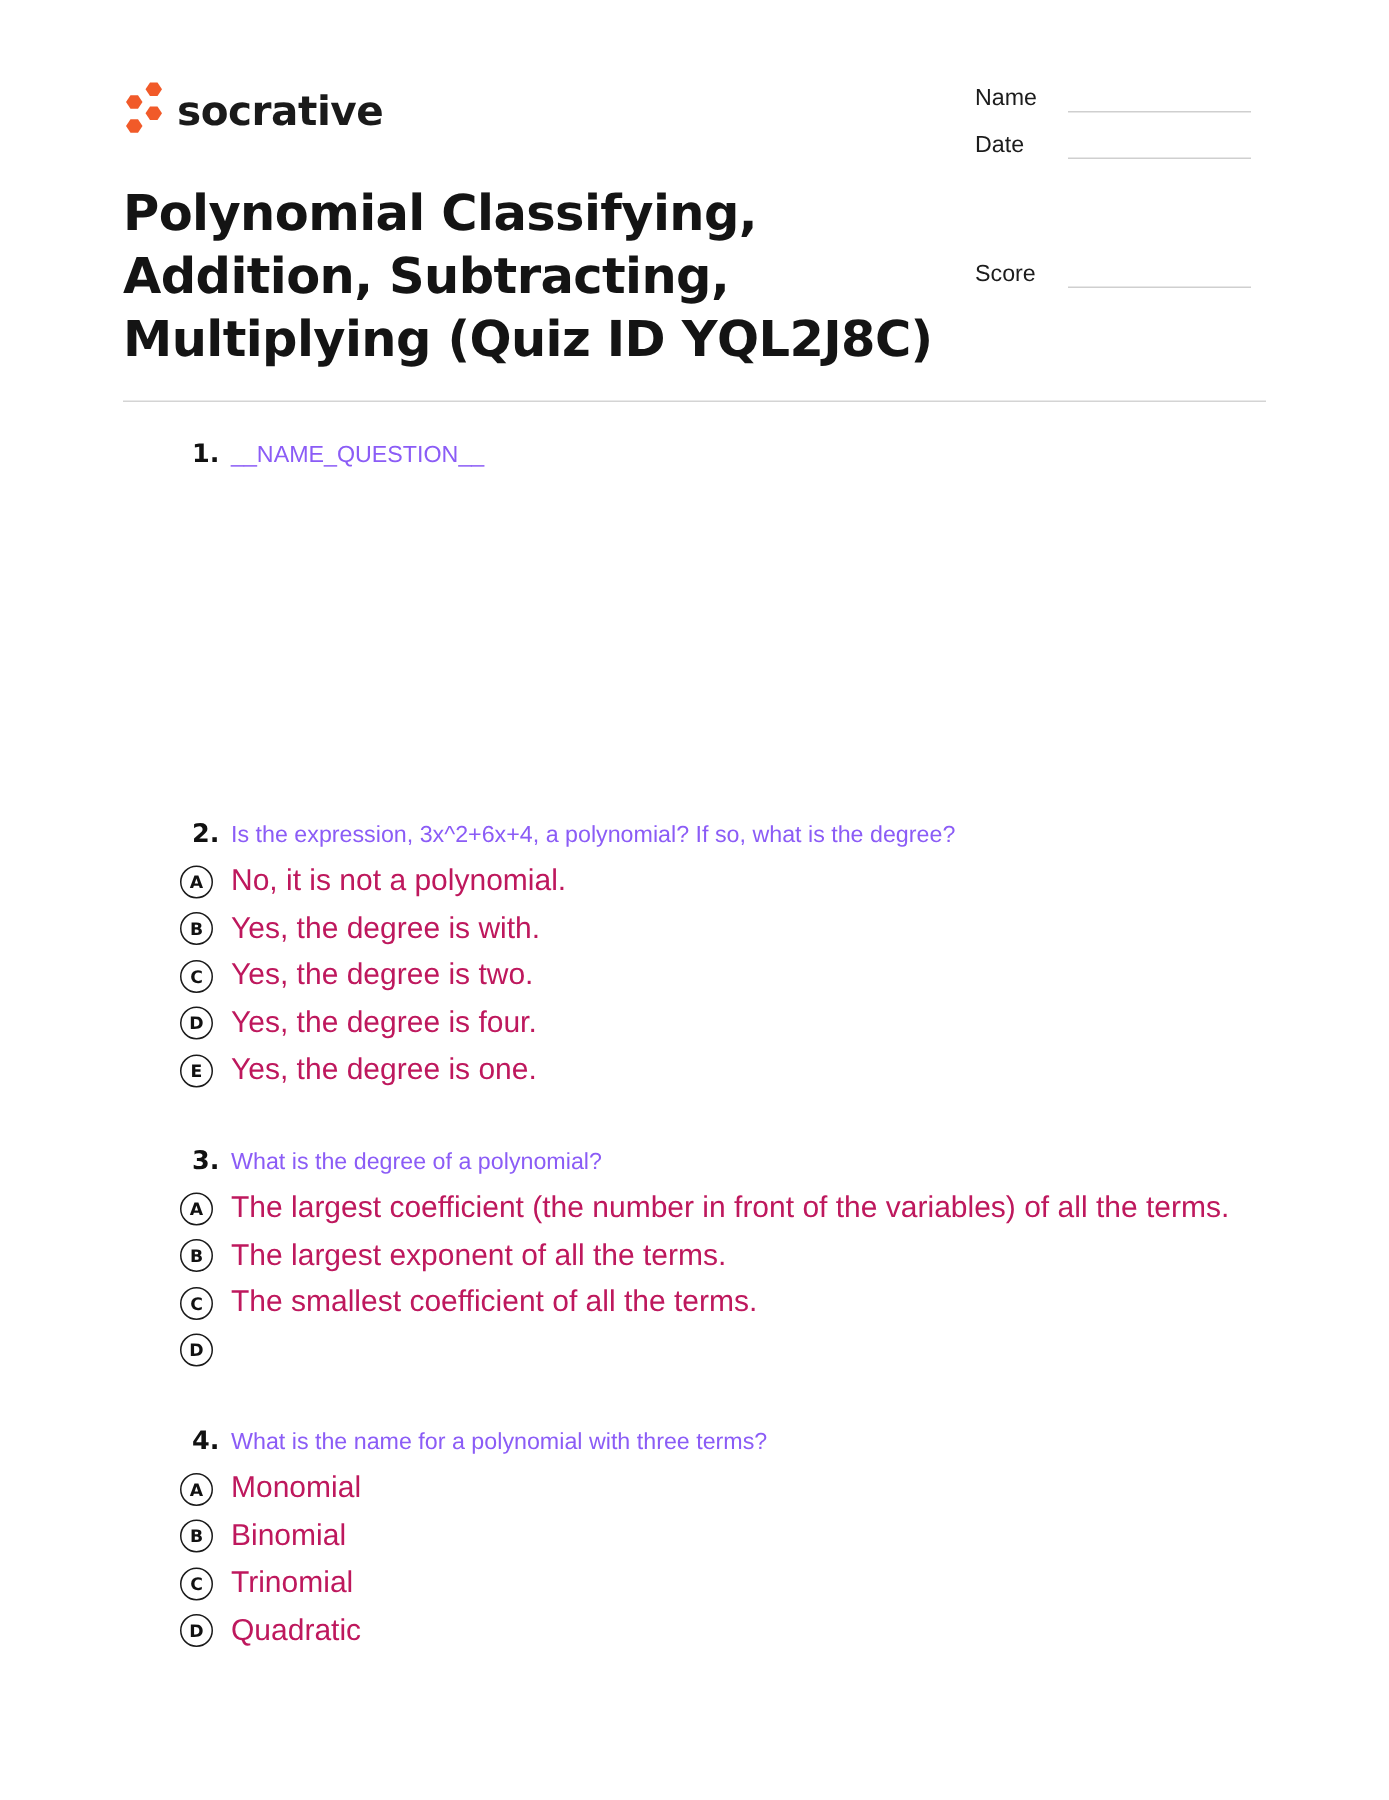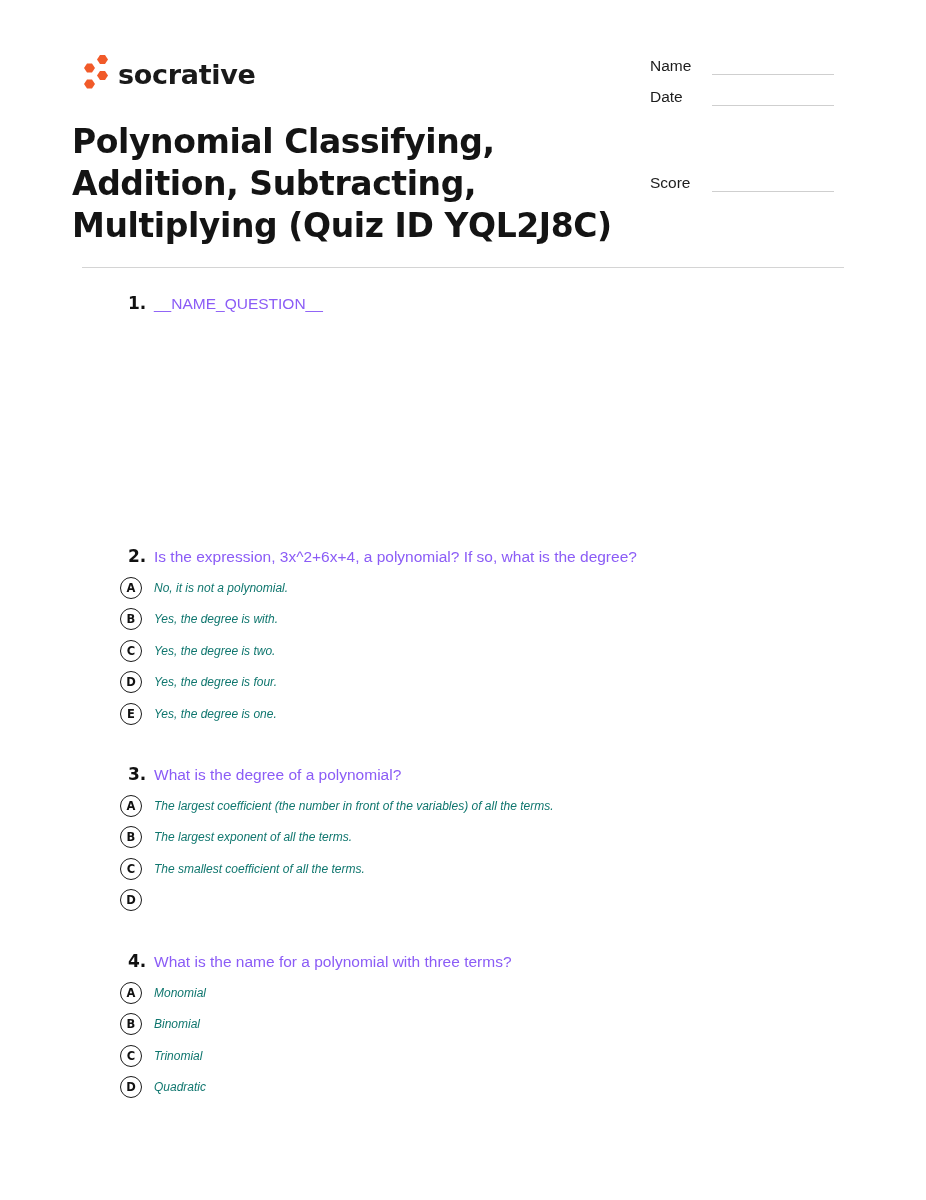--- a/index.html
+++ b/index.html
@@ -10,32 +10,32 @@
   .logo svg { display: block; }
   .logo-text { font-family: "DejaVu Sans", sans-serif; font-size: 27px; font-weight: 600; letter-spacing: -0.3px; color: #1a1a1a; margin-left: 8px; margin-top: -2px; }
 
   .field { position: absolute; display: flex; align-items: flex-end; }
   .field-label { width: 62px; text-align: left; font-size: 15.5px; color: #1c1c1c; padding-right: 10px; line-height: 18px; }
   .field-line { width: 122px; border-bottom: 1.3px solid #cfcfcf; height: 14px; margin-left: 0px; }
   .field-name { left: 650px; top: 57px; }
   .field-date { left: 650px; top: 88px; }
   .field-score { left: 650px; top: 174px; }
 
-  .title { position: absolute; left: 72px; top: 121px; width: 580px; font-family: "DejaVu Sans", sans-serif; font-weight: 600; font-size: 33px; line-height: 42px; letter-spacing: -0.4px; color: #141414; }
+  .title { position: absolute; left: 82px; top: 121px; width: 580px; font-family: "DejaVu Sans", sans-serif; font-weight: 600; font-size: 33px; line-height: 42px; letter-spacing: -0.4px; color: #141414; }
 
   .divider { position: absolute; left: 82px; top: 267px; width: 762px; height: 1px; background: #d4d4d4; }
 
   .question { position: absolute; left: 120px; }
   .q-head { display: flex; align-items: baseline; }
   .q-num { width: 34px; font-family: "DejaVu Sans", sans-serif; font-weight: 700; font-size: 17px; text-align: left; padding-left: 8px; color: #111; }
   .q-text { font-size: 15.5px; color: #8b5cf6; }
   .choices { margin-top: 6px; }
   .choice { display: flex; align-items: center; height: 31.5px; }
   .bubble { width: 22px; height: 22px; border: 1.6px solid #1a1a1a; border-radius: 50%; display: flex; align-items: center; justify-content: center; font-family: "DejaVu Sans", sans-serif; font-weight: 700; font-size: 11.5px; color: #111; margin-right: 12px; flex-shrink: 0; }
-  .choice-text { font-size: 12px; color: #0f766e; font-style: italic; }
+  .choice-text { font-size: 20px; color: #be185d; }
 
   .q1 { top: 293px; }
   .q2 { top: 546px; }
   .q3 { top: 764px; }
   .q4 { top: 951px; }
 </style>
 </head>
 <body>
 
 <div class="logo">

